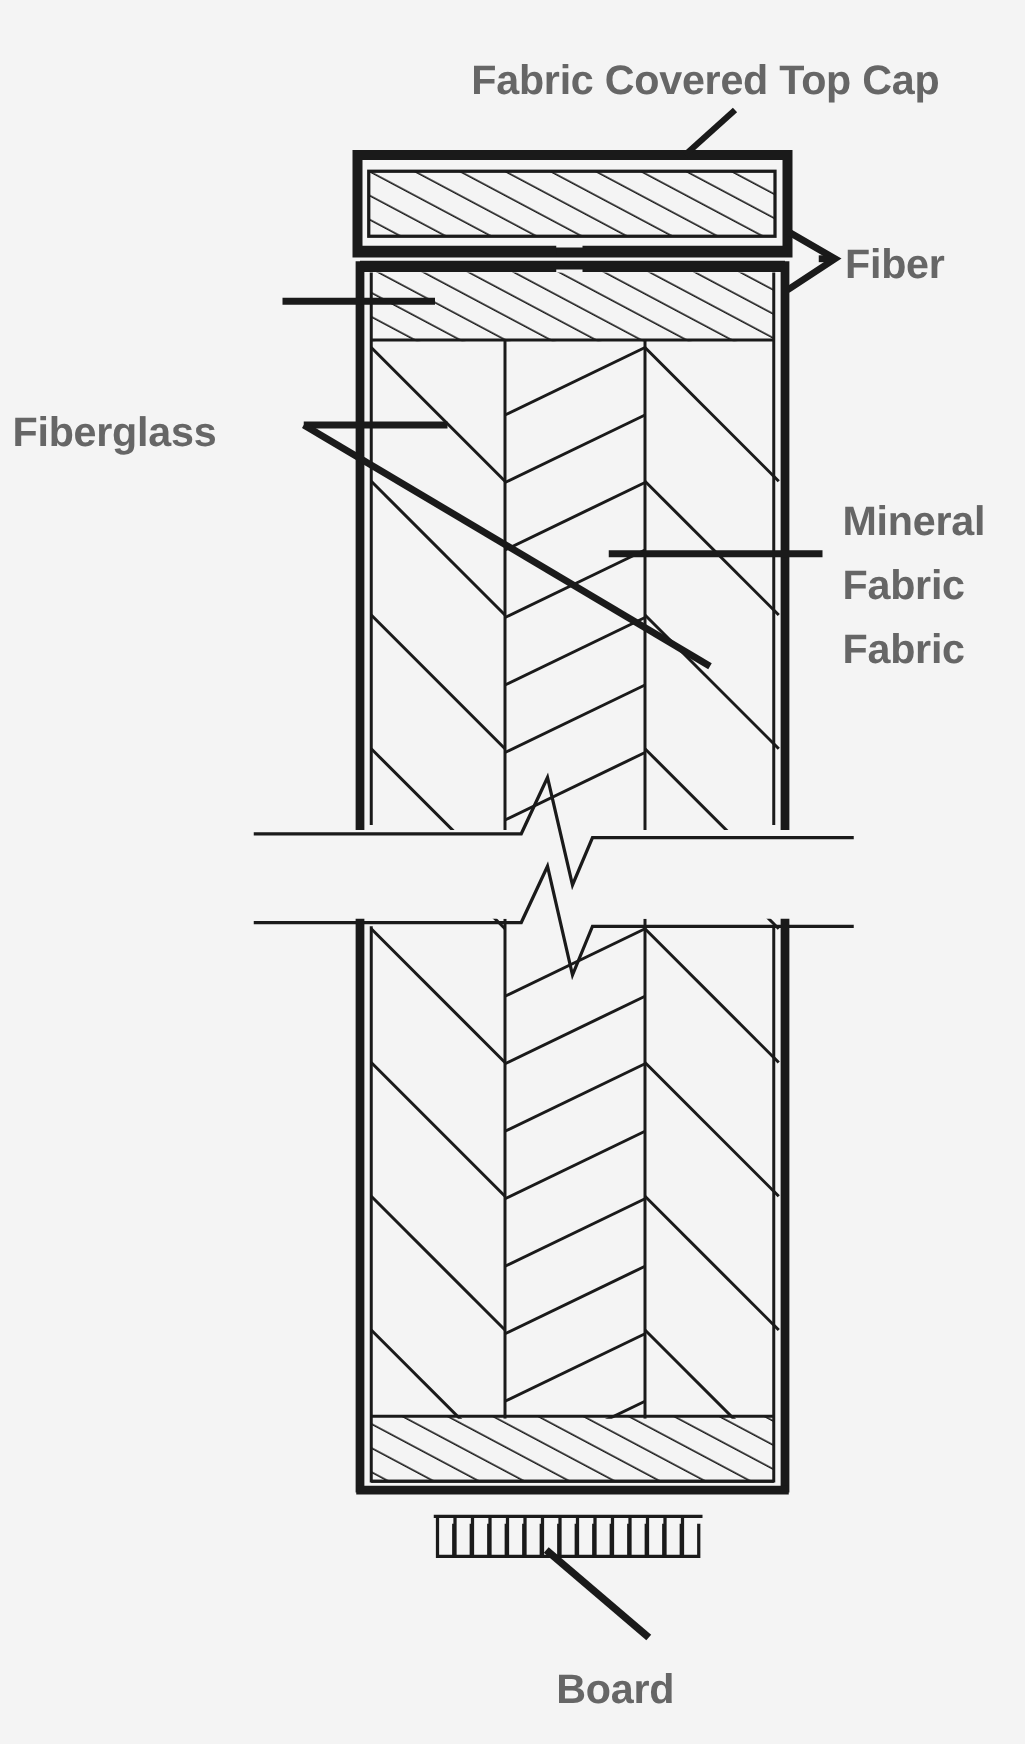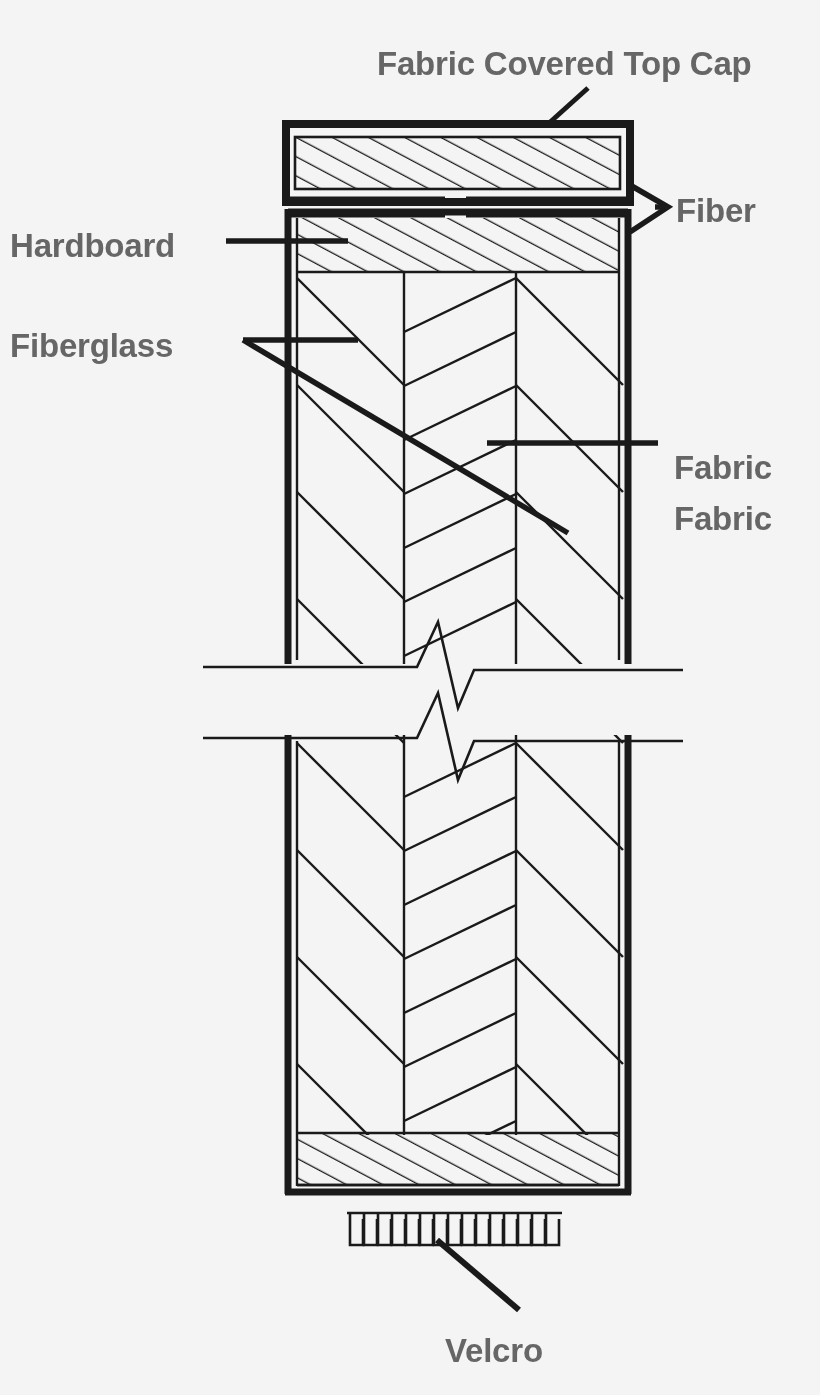--- a/index.html
+++ b/index.html
@@ -224,21 +224,20 @@
     <g>
       <line x1="487" y1="443" x2="658" y2="443" stroke="#1a1a1a" stroke-width="5.5"></line>
     </g>
 
   </svg>
 
   <div class="label" id="lbl-topcap">Fabric Covered Top Cap</div>
 
   <div class="label" id="lbl-fabric">Fiber</div>
 
-  <div class="label" id="lbl-hardboard">Hardboard</div>
 
   <div class="label" id="lbl-fiberglass">Fiberglass</div>
 
-  <div class="label" id="lbl-mineral"><br><span>Fabric</span><br><span>Fabric</span></div>
-
-  <div class="label" id="lbl-velcro">Velcro</div>
+  <div class="label" id="lbl-mineral"><span>Mineral</span><br><span>Fabric</span><br><span>Fabric</span></div>
+
+  <div class="label" id="lbl-velcro">Board</div>
 
 </div>
 
 </body></html>

